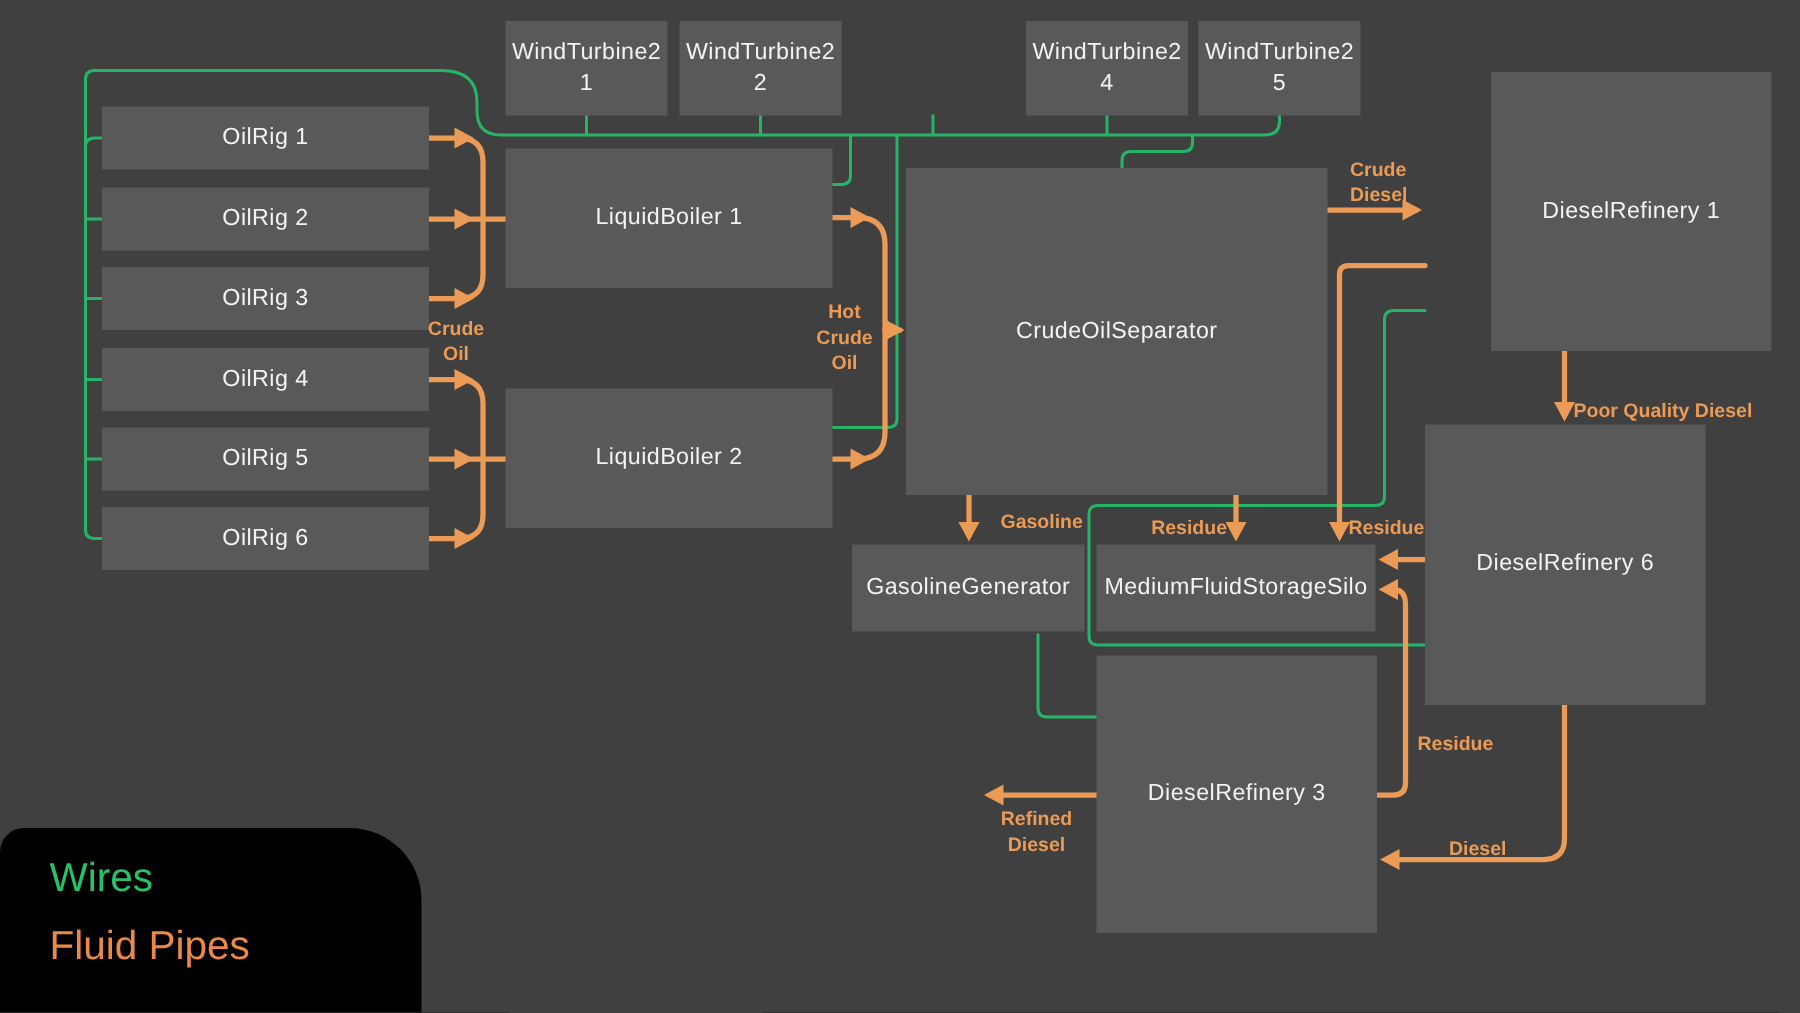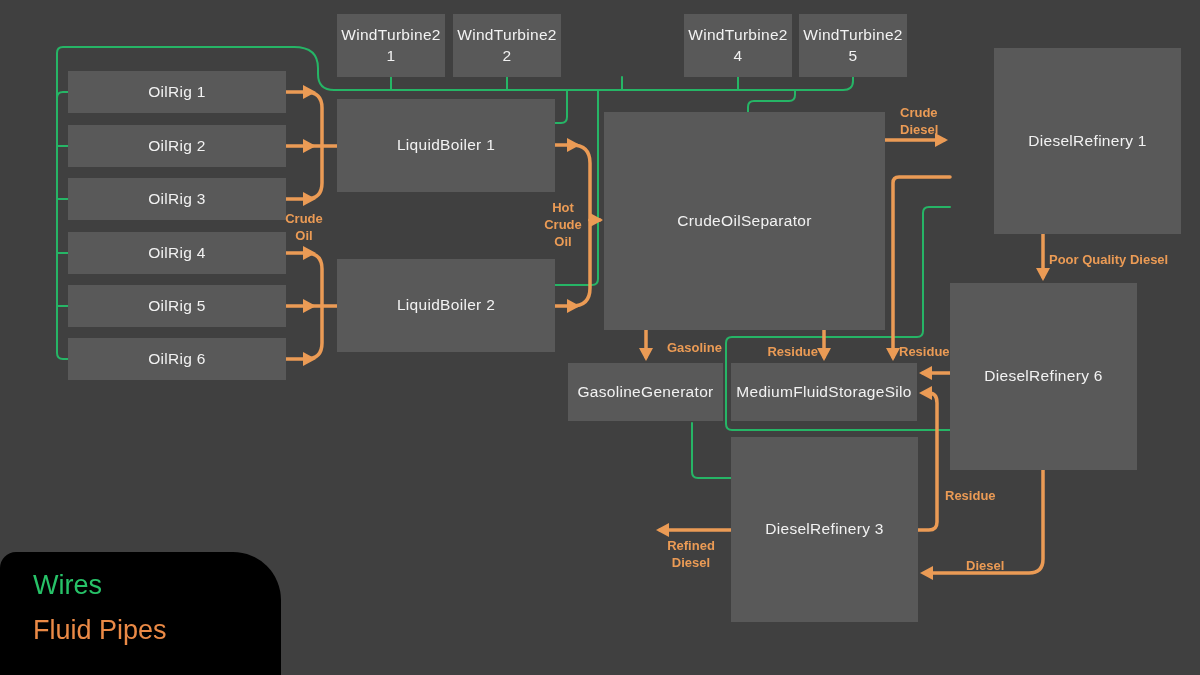--- a/index.html
+++ b/index.html
@@ -135,21 +135,21 @@
     <span>Crude</span>
     <span>Oil</span>
   </div>
   <div class="plabel" style="left:900px;top:104px;">
     <span>Crude</span>
     <span>Diesel</span>
   </div>
   <div class="plabel" style="left:667px;top:339px;text-align:right;">Gasoline</div>
   <div class="plabel right" style="left:758px;top:343px;width:60px;">Residue</div>
   <div class="plabel" style="left:899px;top:343px;">Residue</div>
-  <div class="plabel" style="left:1049px;top:251px;">Poor Quality Diesel</div>
+  <div class="plabel" style="left:1049px;top:265px;">Poor Quality Diesel</div>
   <div class="plabel" style="left:945px;top:487px;">Residue</div>
   <div class="plabel" style="left:966px;top:557px;font-weight:bold;">Diesel</div>
   <div class="plabel center" style="left:663px;top:537px;width:56px;">
     <span>Refined</span>
     <span>Diesel</span>
   </div>
 
   <div id="legend">
     <p class="legend-wires">Wires</p>
     <p class="legend-pipes">Fluid Pipes</p>

